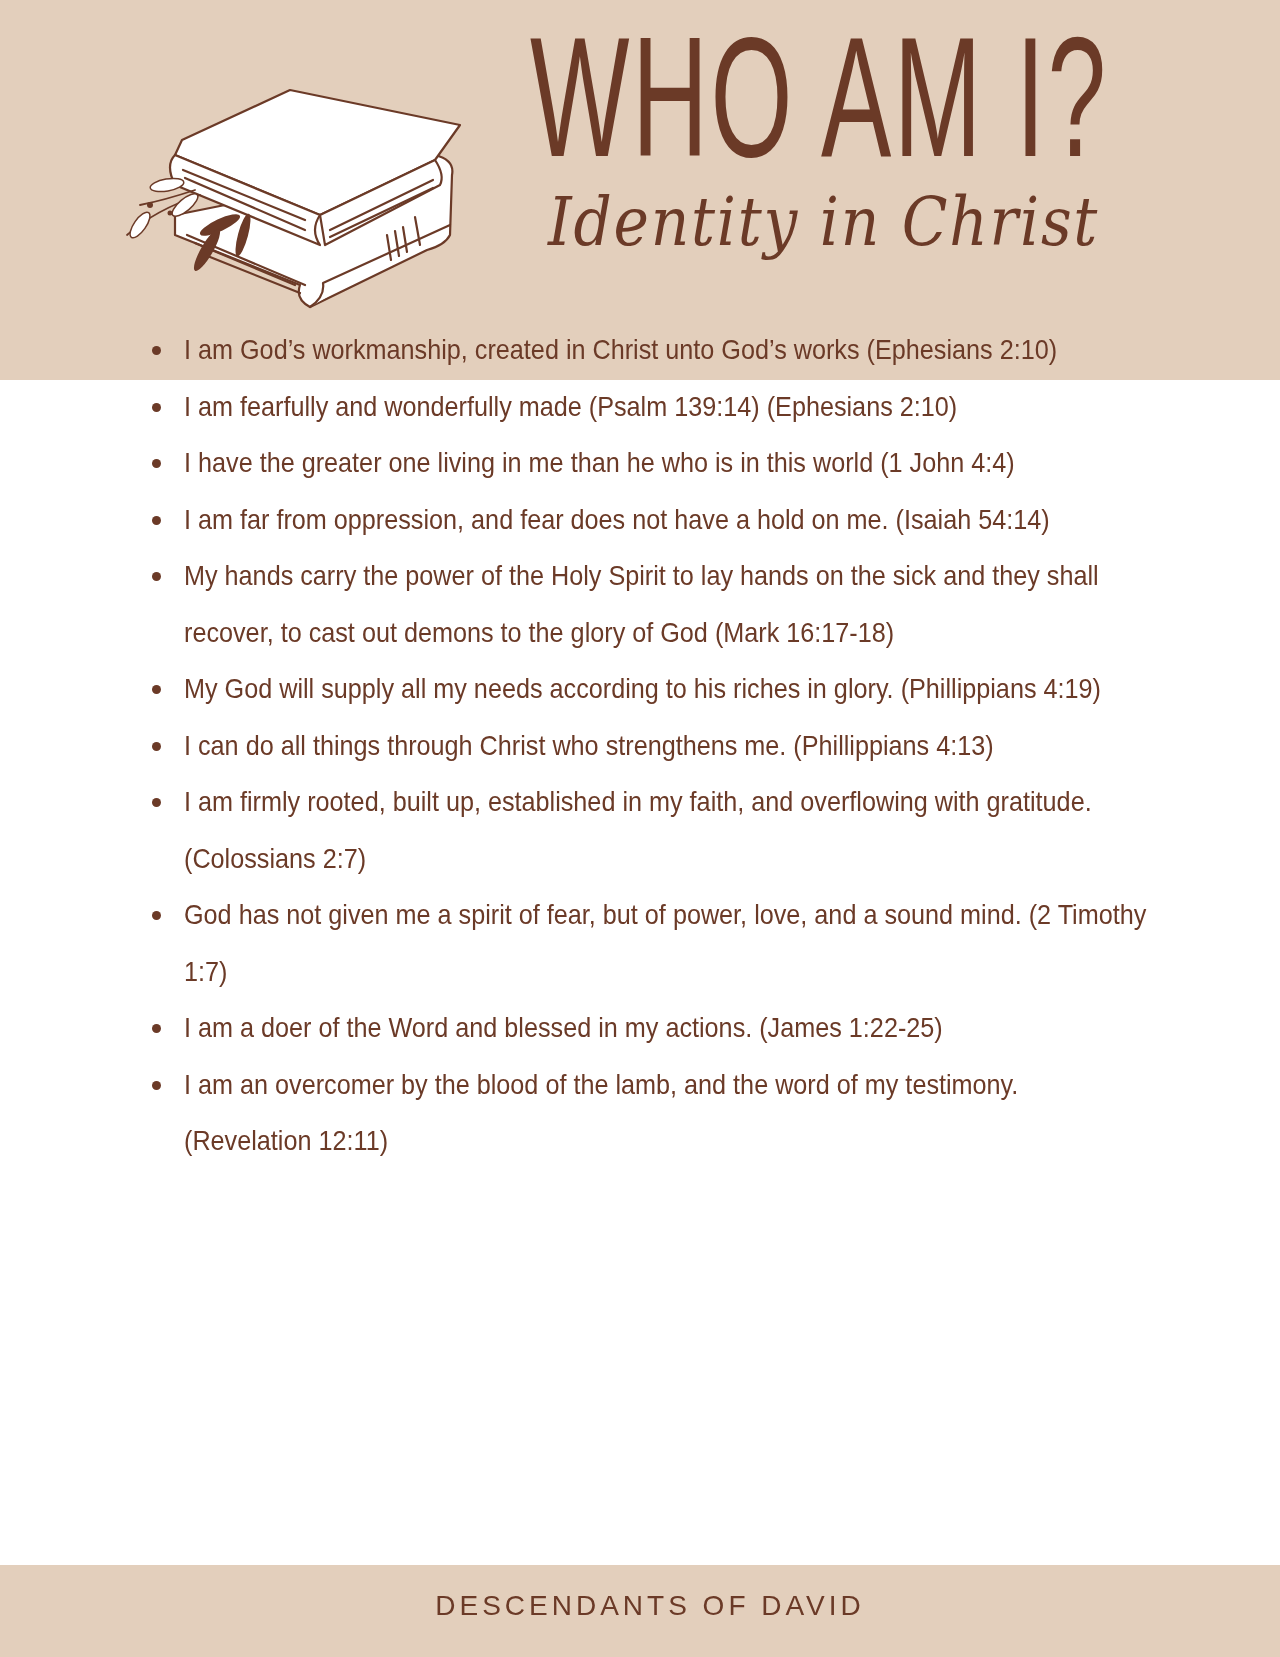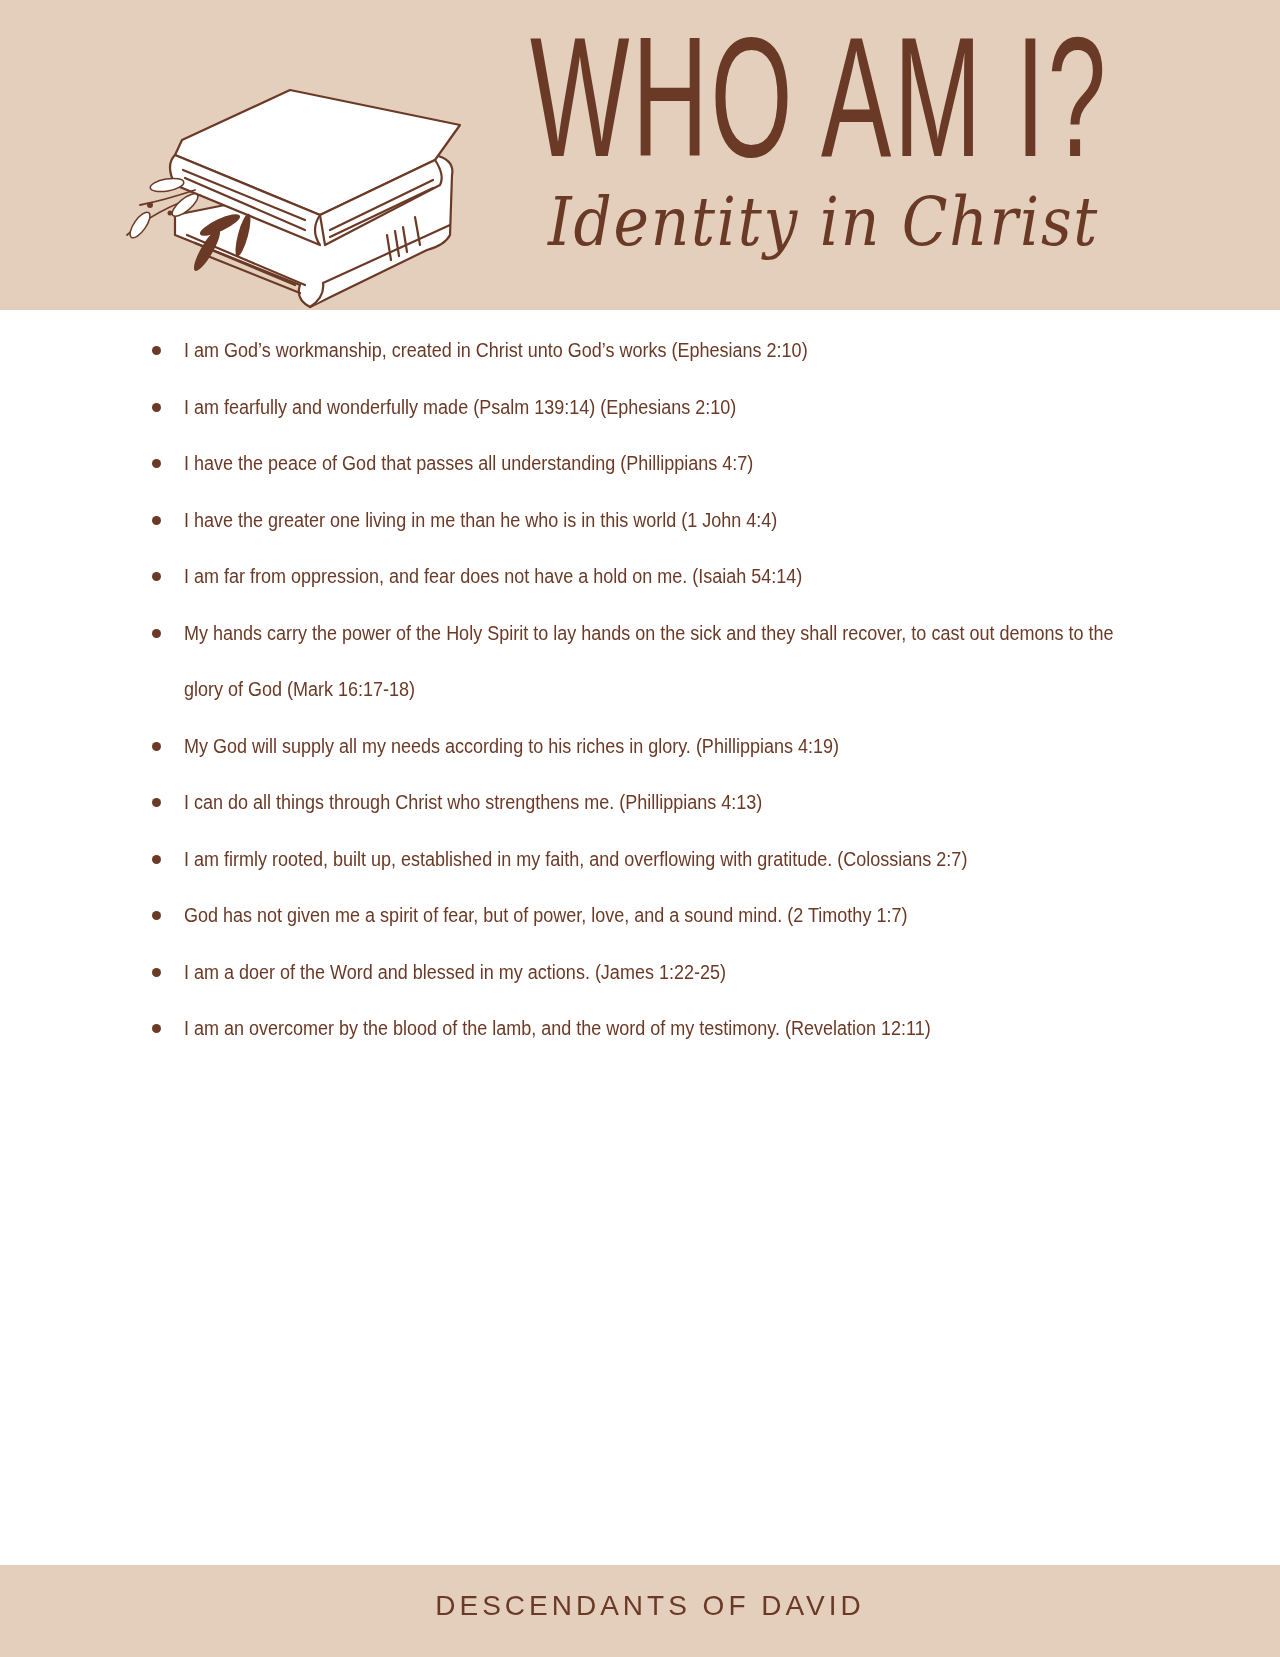--- a/index.html
+++ b/index.html
@@ -1,22 +1,22 @@
 <!DOCTYPE html>
 <html><head>
 <meta charset="utf-8">
 <style>
   html, body { margin:0; padding:0; }
   body { width:1280px; height:1657px; background:#ffffff; position:relative; overflow:hidden; font-family:"Liberation Sans", sans-serif; color:#6b3a27; }
-  .header { position:absolute; left:0; top:0; width:1280px; height:310px; background:#e3cfbc; }
+  .header { position:absolute; left:0; top:0; width:1280px; height:380px; background:#e3cfbc; }
   .books { position:absolute; left:115px; top:85px; width:360px; height:230px; }
   .title { position:absolute; left:530px; top:10px; width:660px; height:175px; font-family:"Liberation Sans", sans-serif; font-size:170px; line-height:175px; color:#6b3a27; letter-spacing:4px; transform:scaleX(0.62); transform-origin:left top; white-space:nowrap; font-weight:400; }
   .subtitle { position:absolute; left:548px; top:182px; font-family:"DejaVu Serif", serif; font-style:italic; font-size:68px; line-height:80px; color:#6b3a27; white-space:nowrap; transform:scaleX(0.88); transform-origin:left top; letter-spacing:2px; }
   .list { position:absolute; left:150px; top:322px; width:1000px; margin:0; padding:0; list-style:none; }
-  .item { position:relative; padding-left:34px; font-family:"Liberation Sans", sans-serif; font-size:20px; line-height:56.5px; color:#6b3a27; }
+  .item { position:relative; padding-left:34px; font-family:"Liberation Sans", sans-serif; font-size:28px; line-height:56.5px; color:#6b3a27; }
   .bullet { position:absolute; left:2px; top:24px; width:9px; height:9px; border-radius:50%; background:#6b3a27; }
   .item-text { display:inline-block; transform:scaleX(0.9); transform-origin:left center; width:111%; }
   .footer { position:absolute; left:0; top:1557px; width:1280px; height:100px; background:#e3cfbc;margin-top:8px; }
   .footer-text { position:absolute; left:0; top:0; width:1280px; text-align:center; line-height:82px; font-family:"Liberation Sans", sans-serif; font-size:28px; letter-spacing:4px; color:#6b3a27; padding-left:10px; }
 </style>
 </head>
 <body>
 
 <div class="header">
   <svg class="books" viewBox="0 0 360 230" xmlns="http://www.w3.org/2000/svg">
@@ -60,21 +60,20 @@
       <circle cx="55" cy="128" r="2.5"></circle>
     </g>
   </svg>
   <div class="title">WHO AM I?</div>
   <div class="subtitle">Identity in Christ</div>
 </div>
 
 <ul class="list">
   <li class="item"><span class="bullet"></span><span class="item-text">I am God’s workmanship, created in Christ unto God’s works (Ephesians 2:10)</span></li>
   <li class="item"><span class="bullet"></span><span class="item-text">I am fearfully and wonderfully made (Psalm 139:14) (Ephesians 2:10)</span></li>
-  <li class="item"><span class="bullet"></span><span class="item-text">I have the peace of God that passes all understanding (Phillippians 4:7)</span></li>
   <li class="item"><span class="bullet"></span><span class="item-text">I have the greater one living in me than he who is in this world (1 John 4:4)</span></li>
   <li class="item"><span class="bullet"></span><span class="item-text">I am far from oppression, and fear does not have a hold on me. (Isaiah 54:14)</span></li>
   <li class="item"><span class="bullet"></span><span class="item-text">My hands carry the power of the Holy Spirit to lay hands on the sick and they shall recover, to cast out demons to the glory of God (Mark 16:17-18)</span></li>
   <li class="item"><span class="bullet"></span><span class="item-text">My God will supply all my needs according to his riches in glory. (Phillippians 4:19)</span></li>
   <li class="item"><span class="bullet"></span><span class="item-text">I can do all things through Christ who strengthens me. (Phillippians 4:13)</span></li>
   <li class="item"><span class="bullet"></span><span class="item-text">I am firmly rooted, built up, established in my faith, and overflowing with gratitude. (Colossians 2:7)</span></li>
   <li class="item"><span class="bullet"></span><span class="item-text"> God has not given me a spirit of fear, but of power, love, and a sound mind. (2 Timothy 1:7)</span></li>
   <li class="item"><span class="bullet"></span><span class="item-text">I am a doer of the Word and blessed in my actions. (James 1:22-25)</span></li>
   <li class="item"><span class="bullet"></span><span class="item-text">I am an overcomer by the blood of the lamb, and the word of my testimony. (Revelation 12:11)</span></li>
 </ul>

